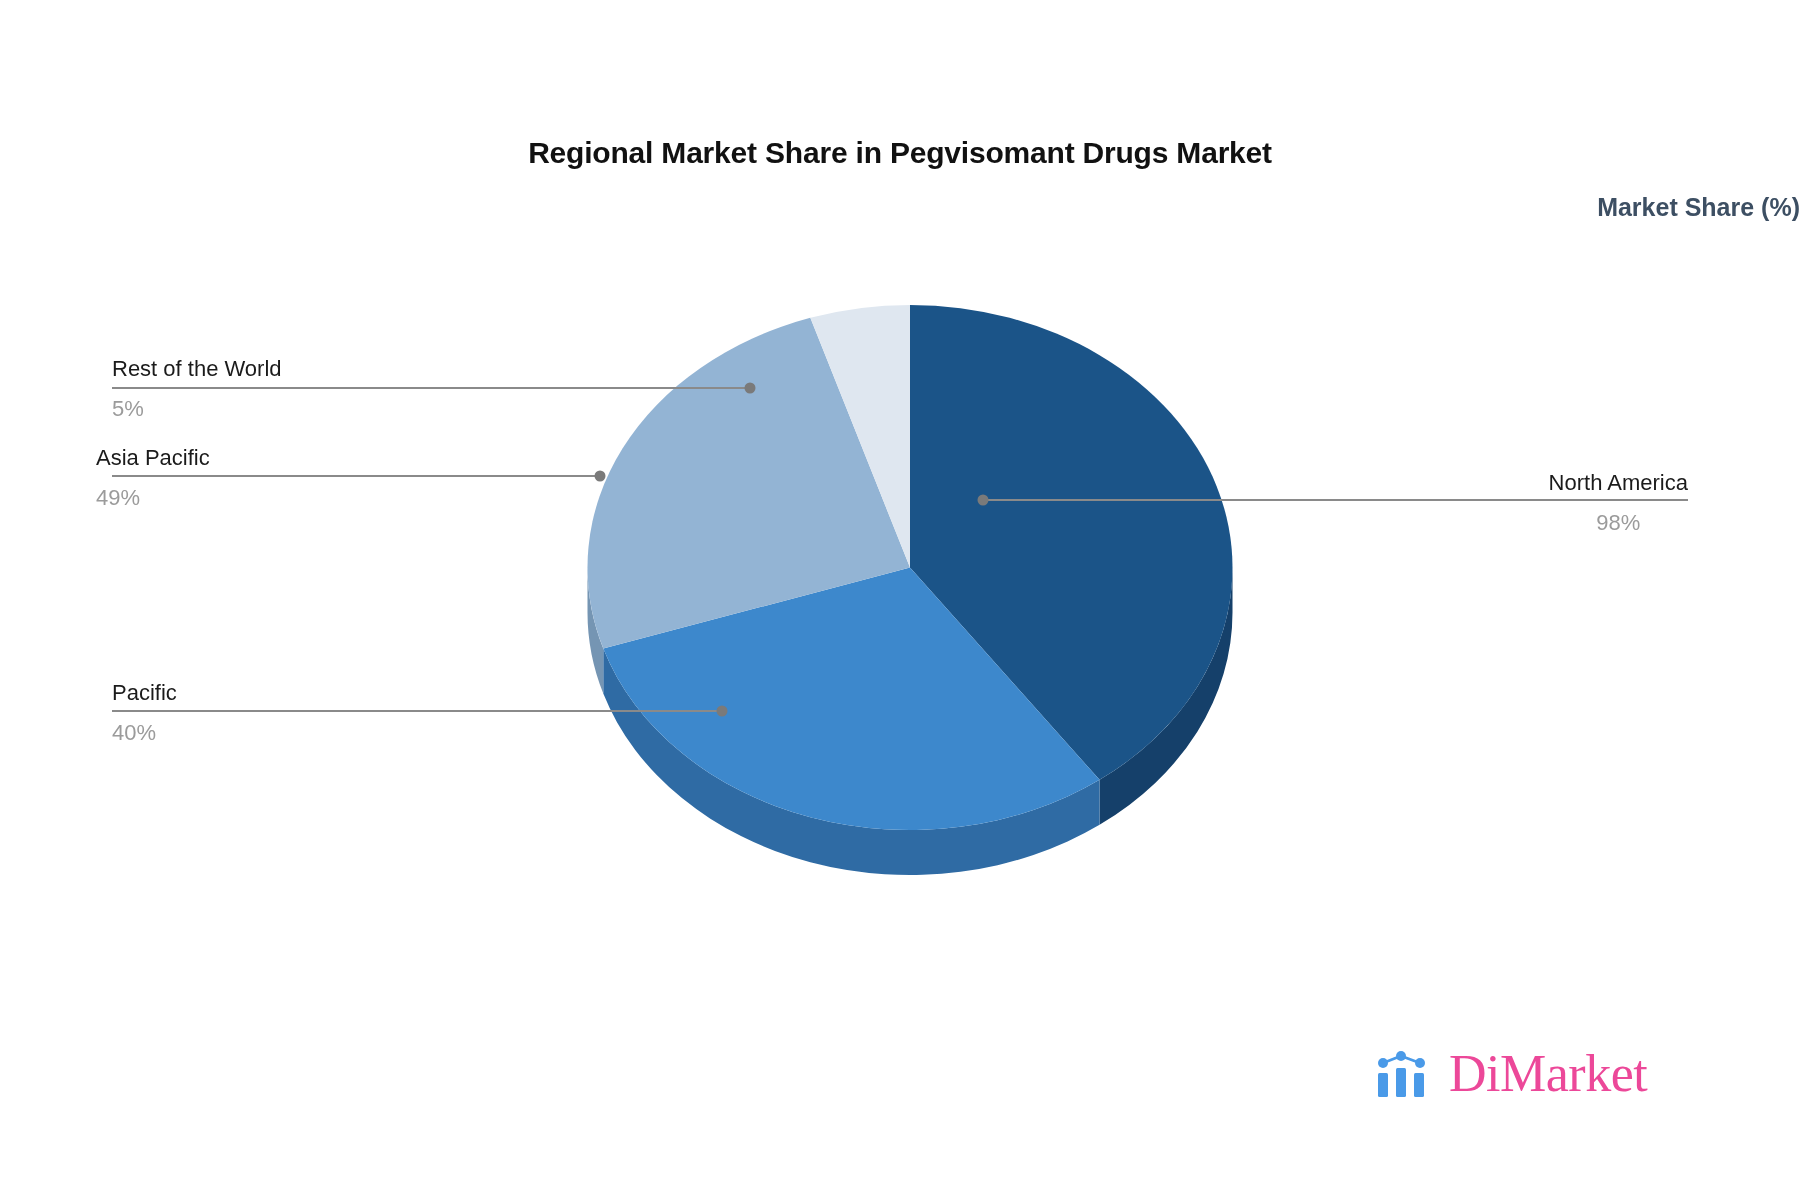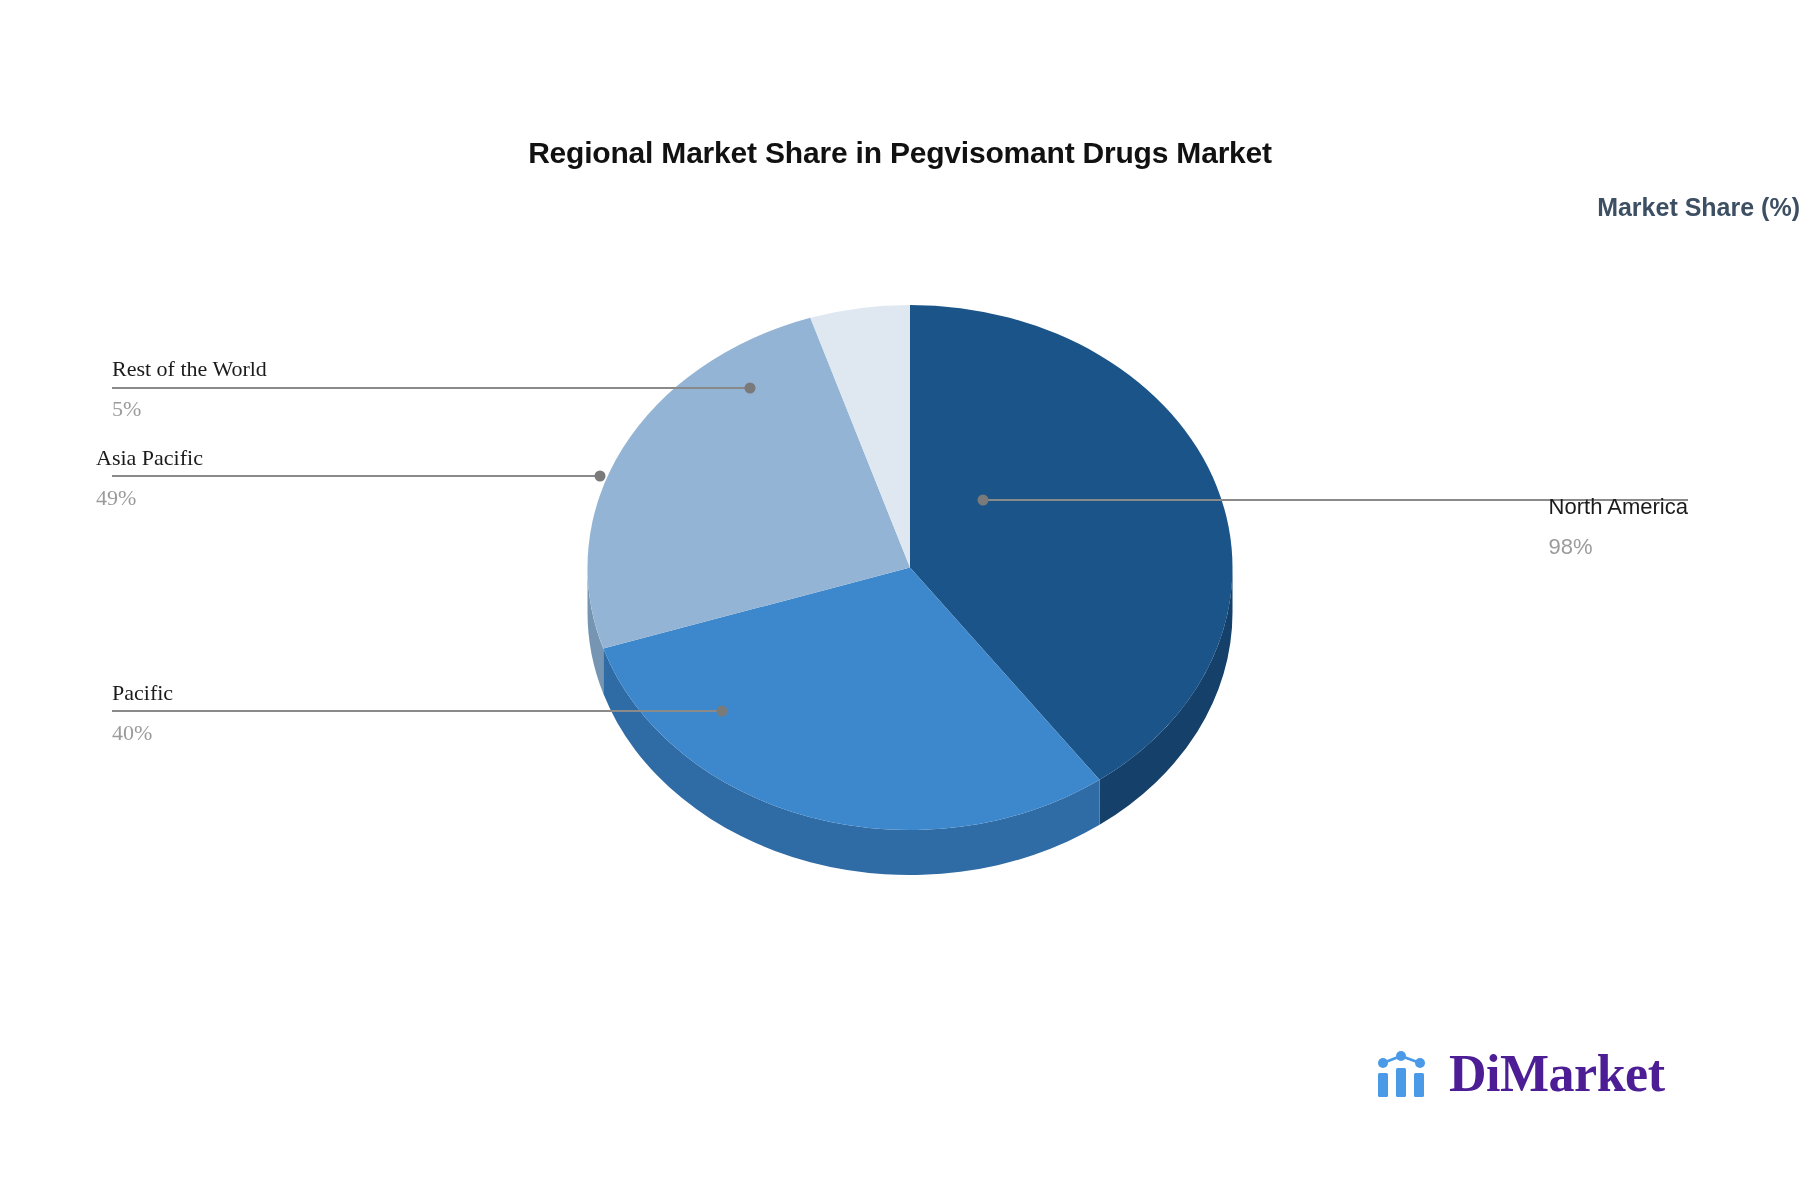--- a/index.html
+++ b/index.html
@@ -60,38 +60,38 @@
   .callout .cl-name {
     display: block;
     color: #1b1b1b;
     padding-bottom: 4px;
   }
   .callout .cl-value {
     display: block;
     color: #9b9b9b;
     padding-top: 7px;
   }
-  .callout.left  { text-align: left; font-family: Liberation Serif, serif; }
-  .callout.right { text-align: left; margin-top: 24px; }
+  .callout.left  { text-align: left; }
+  .callout.right { text-align: center; }
 
   
   #logo {
     position: absolute;
     left: 1375px;
     top: 1048px;
     display: flex;
     align-items: center;
     gap: 10px;
   }
   #logo-mark { display: block; }
   #logo-text {
     font-family: "Liberation Serif", serif;
     font-size: 52px;
-    font-weight: bold;
-    color: #4c1d95;
+    font-weight: normal;
+    color: #ec4899;
     letter-spacing: -0.5px;
     line-height: 1;
   }
 </style>
 </head>
 <body>
 
 <div id="canvas">
 
   <div id="chart-title">Regional Market Share in Pegvisomant Drugs Market</div>

